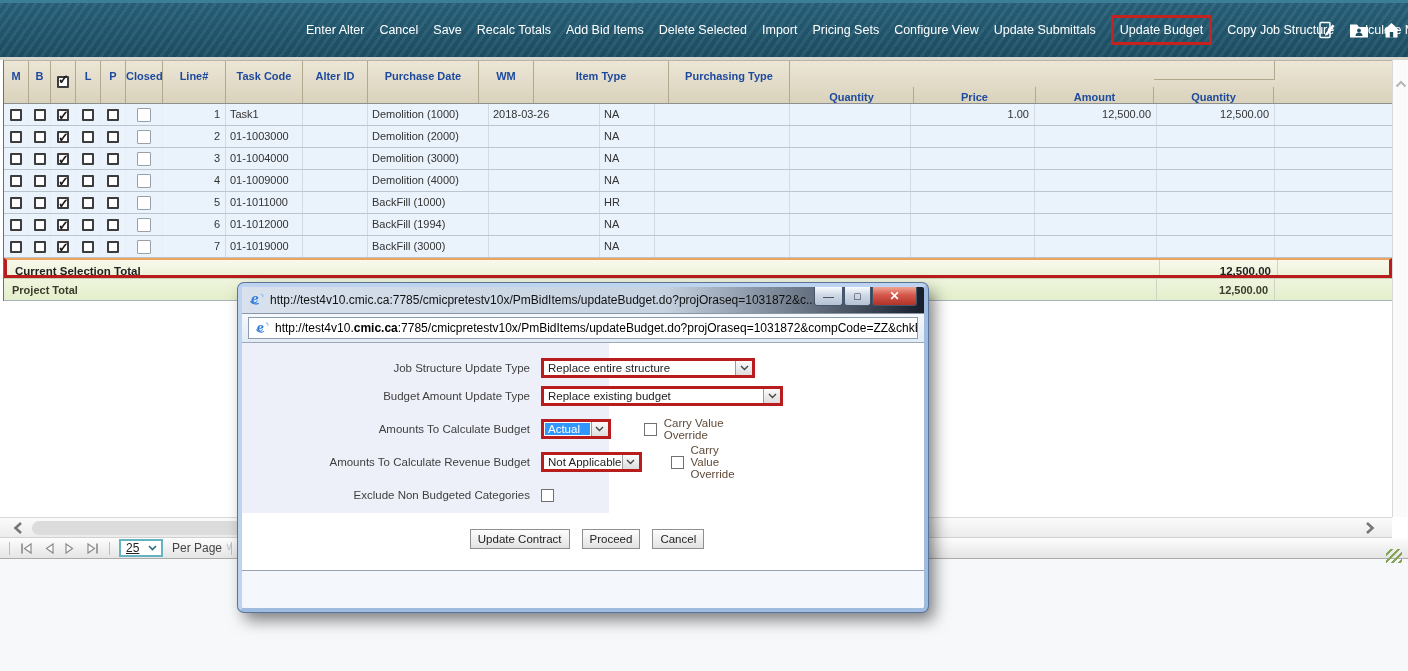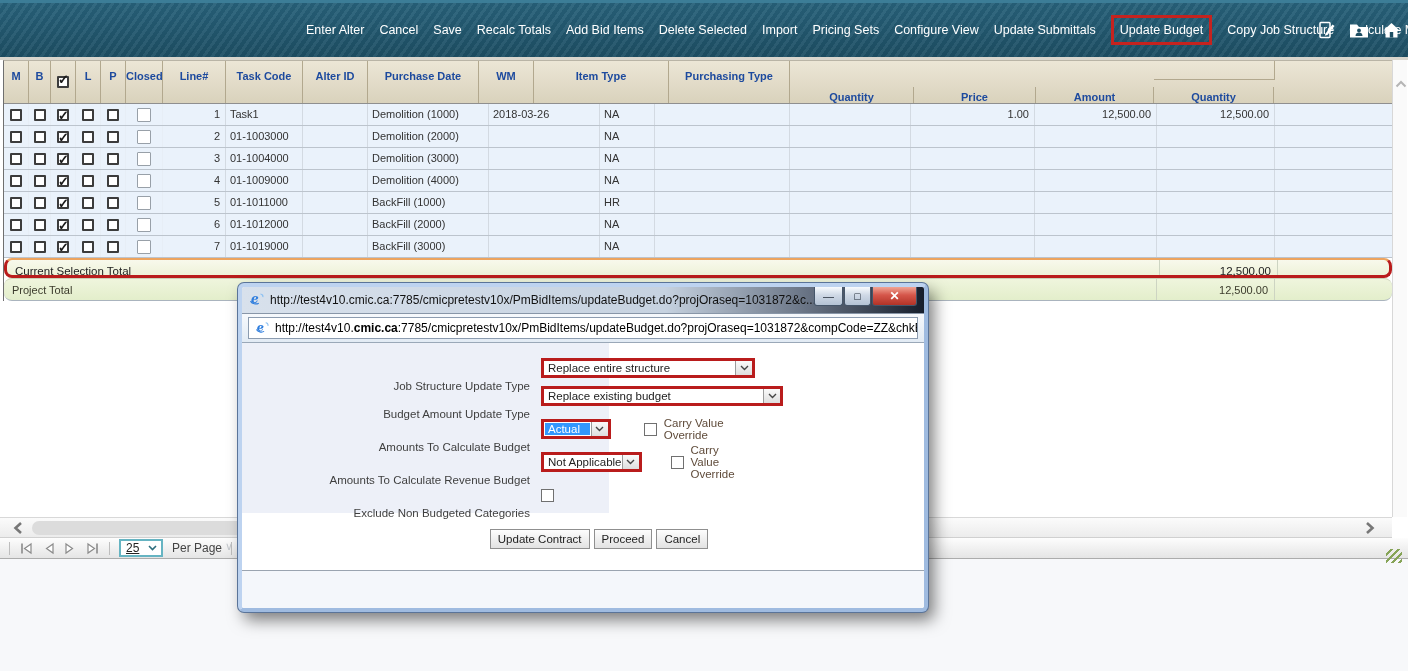--- a/index.html
+++ b/index.html
@@ -38,21 +38,21 @@
   .dcell { flex:none; border-right:1px solid #d3dae2; line-height:21px; padding:0 4px;
            overflow:hidden; white-space:nowrap; }
   .cbcell { display:flex; align-items:center; justify-content:center; padding:0;
             border-right:1px solid #e7eef6; }
   .num { text-align:right; padding-right:5px; }
   .cb { display:inline-block; width:12px; height:12px; background:#fff; border:2px solid #3c3c3c;
         border-radius:1px; position:relative; }
   .cb.light { width:14px; height:14px; border:1px solid #98a0a8; }
   .cb.checked::after { content:"✓"; position:absolute; left:-1px; top:-6px; font-size:13px;
                        font-weight:bold; color:#1a1a1a; }
-  .trow { display:flex; height:23px; font-weight:normal; color:#3b3b2c;border-radius:8px; }
+  .trow { display:flex; height:23px; font-weight:bold; color:#3b3b2c; }
   .trow.sel { background:linear-gradient(#f8f9ec,#eef2d9); border-top:2px solid #eda45f; }
   .trow.proj { background:linear-gradient(#eff5dd,#e3eecb); border-top:1px solid #c9d2b6;
                border-bottom:1px solid #aab4be; }
   .tlabel { flex:none; width:1153px; line-height:22px; padding-left:8px; border-right:1px solid #cdd4c2; }
   .tamount { flex:none; width:118px; line-height:22px; text-align:right; padding-right:6px;
              border-right:1px solid #cdd4c2; }
 
   
   #vscroll { position:absolute; left:1392px; top:60px; width:15px; height:457px;
              background:#fafafa; border-left:1px solid #d8d8d8; }
@@ -97,33 +97,33 @@
   #dlg-addr { height:29px; flex:none; background:linear-gradient(#f6f9fc,#e2ebf4);
               border-bottom:1px solid #9aa8b8; padding:3px 6px; }
   #addr-input { height:22px; background:#fff; border:1px solid #8c9cb0; display:flex;
                 align-items:center; gap:6px; padding:0 6px; font-size:12px; color:#000;
                 overflow:hidden; white-space:nowrap; }
   #dlg-content { position:relative; flex:none; height:228px; background:#fff;
                  border-bottom:1px solid #9aa4b0; }
   #lavender { position:absolute; left:0; top:0; width:367px; height:170px; background:#edf0f8; }
   .frow { position:absolute; left:0; height:20px; }
   .flabel { position:absolute; left:0; width:288px; text-align:right; line-height:20px;
-            font-size:11.5px; color:#3f3f3f;margin-top:18px; }
+            font-size:11.5px; color:#3f3f3f; }
   .fctl { position:absolute; left:299px; top:0; height:20px; display:flex; align-items:center; }
   .sel { height:20px; background:#fff; border:3px solid #b91c1c; display:flex; align-items:stretch;
          font-size:11.5px; color:#222; }
   .sel .txt { flex:1; display:flex; align-items:center; padding-left:4px; overflow:hidden;
               white-space:nowrap; }
   .sel.hlght .txt { background:#3297fd; color:#fff; margin:1px; padding-left:3px; }
   .sel .abox { width:17px; flex:none; border-left:1px solid #9a9a9a;
                background:linear-gradient(#fafafa,#dedede); display:flex; align-items:center;
                justify-content:center; }
   .dchk { width:13px; height:13px; background:#fff; border:1px solid #707070; flex:none; }
   .ovr-label { font-size:11.5px; color:#5f4b3a; margin-left:7px; }
-  #btnrow { position:absolute; left:16px; top:186px; width:100%; display:flex; justify-content:center; gap:4px;align-items:flex-end; }
+  #btnrow { position:absolute; left:4px; top:186px; width:100%; display:flex; justify-content:center; gap:12px;align-items:flex-end; }
   .dbtn { border:1px solid #8f8f8f; background:linear-gradient(#fdfdfd,#e2e2e2); font-size:11.5px;
           color:#222; padding:3px 7px; font-family:"Liberation Sans",sans-serif; }
   #dlg-footer { flex:1; background:#f4f7fb; border-radius:0 0 2px 2px; }
 
   .strip { position:absolute; left:0; top:57px; width:1408px; height:3px; background:#d9d6cd; }
 </style>
 </head>
 <body>
 
 <div id="screen">
@@ -374,21 +374,21 @@
           </div>
           <div class="dcell w4 cbcell">
             <span class="cb"></span>
           </div>
           <div class="dcell w5 cbcell">
             <span class="cb light"></span>
           </div>
           <div class="dcell w6 num">6</div>
           <div class="dcell w7">01-1012000</div>
           <div class="dcell w8"></div>
-          <div class="dcell w9">BackFill (2000)</div>
+          <div class="dcell w9">BackFill (1994)</div>
           <div class="dcell w10"></div>
           <div class="dcell w11">NA</div>
           <div class="dcell w12"></div>
           <div class="dcell w13"></div>
           <div class="dcell w14 num"></div>
           <div class="dcell w15 num"></div>
           <div class="dcell w16 num"></div>
           <div class="dcell w17"></div>
         </div>
         <div class="drow">

